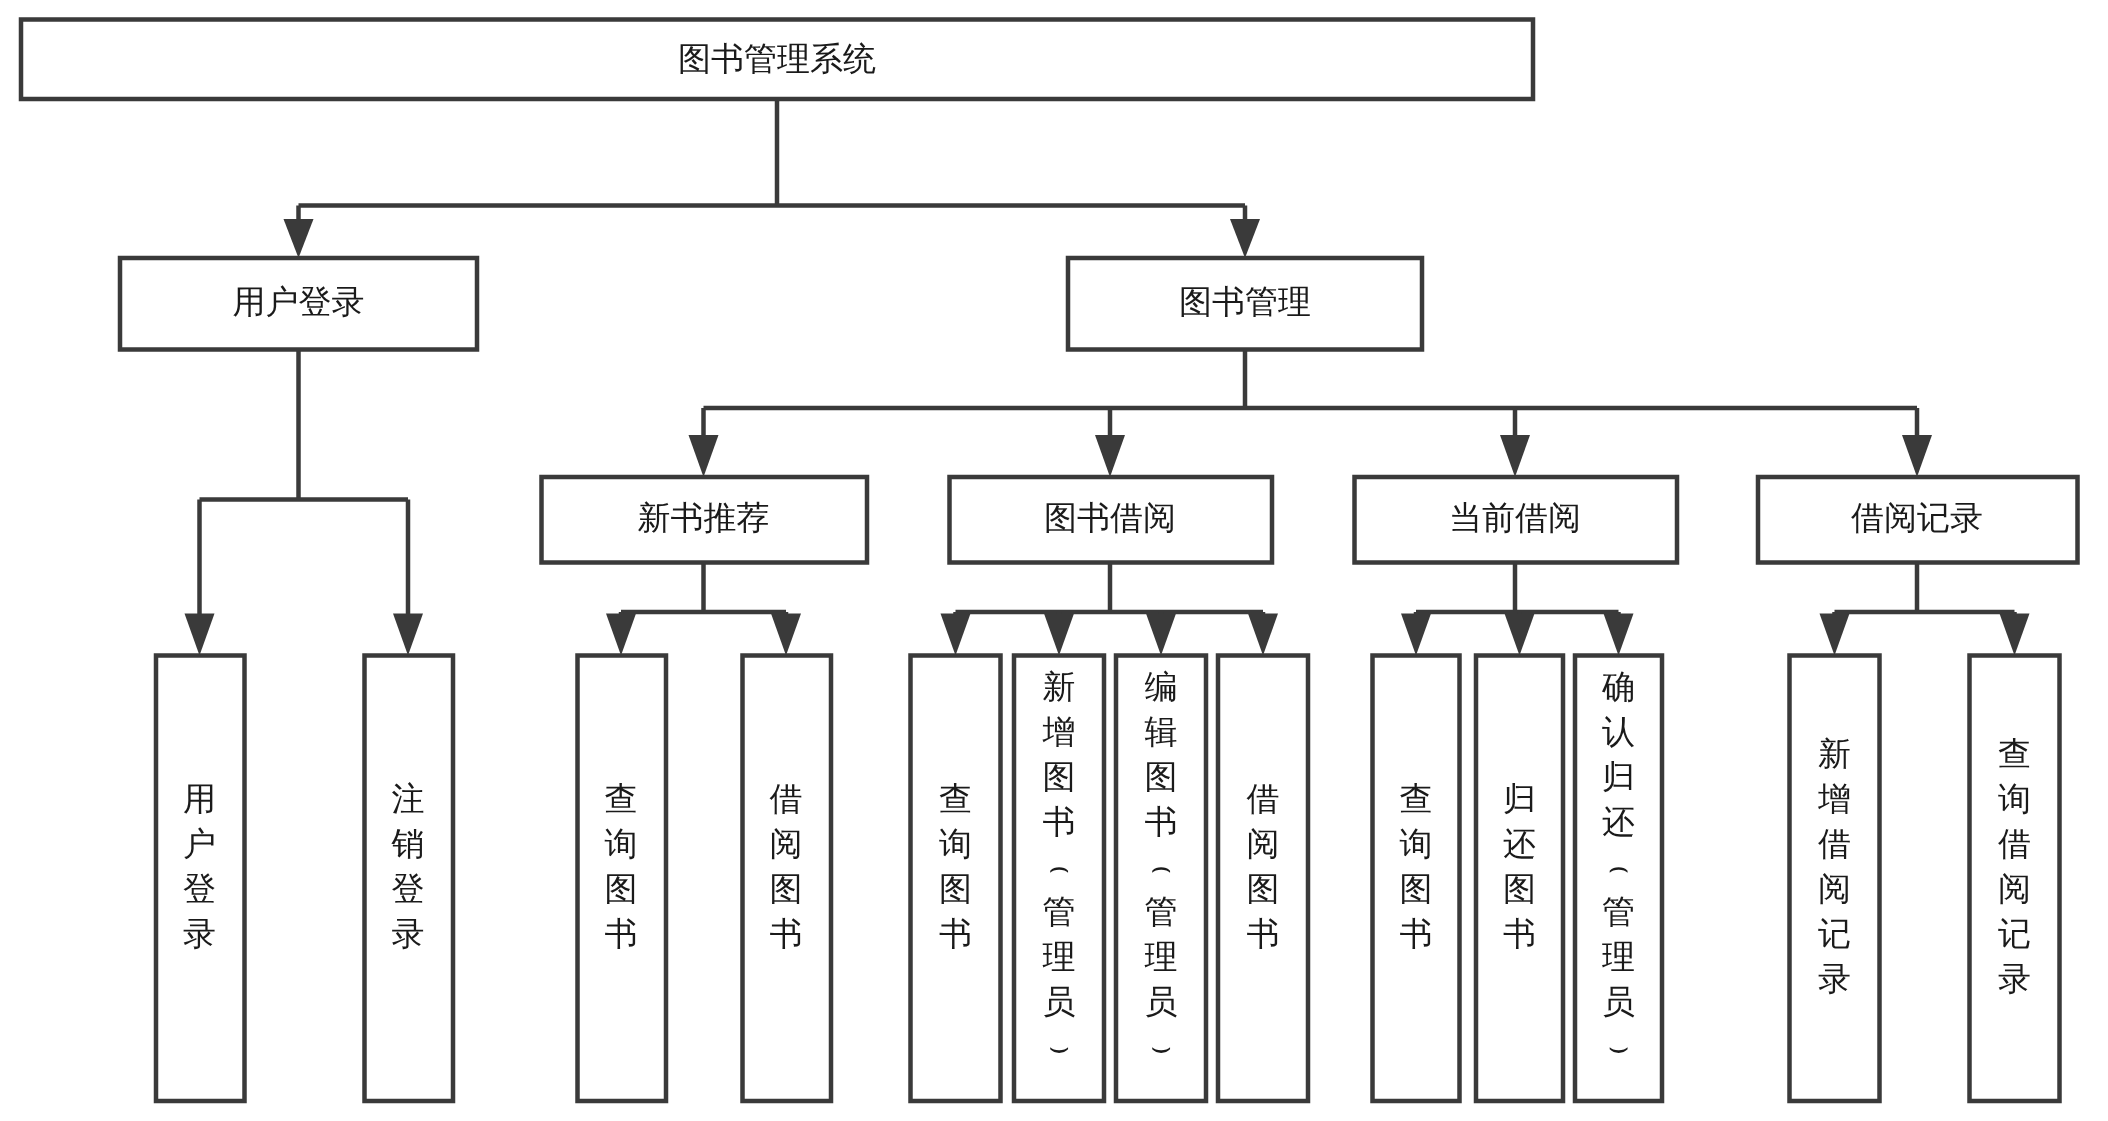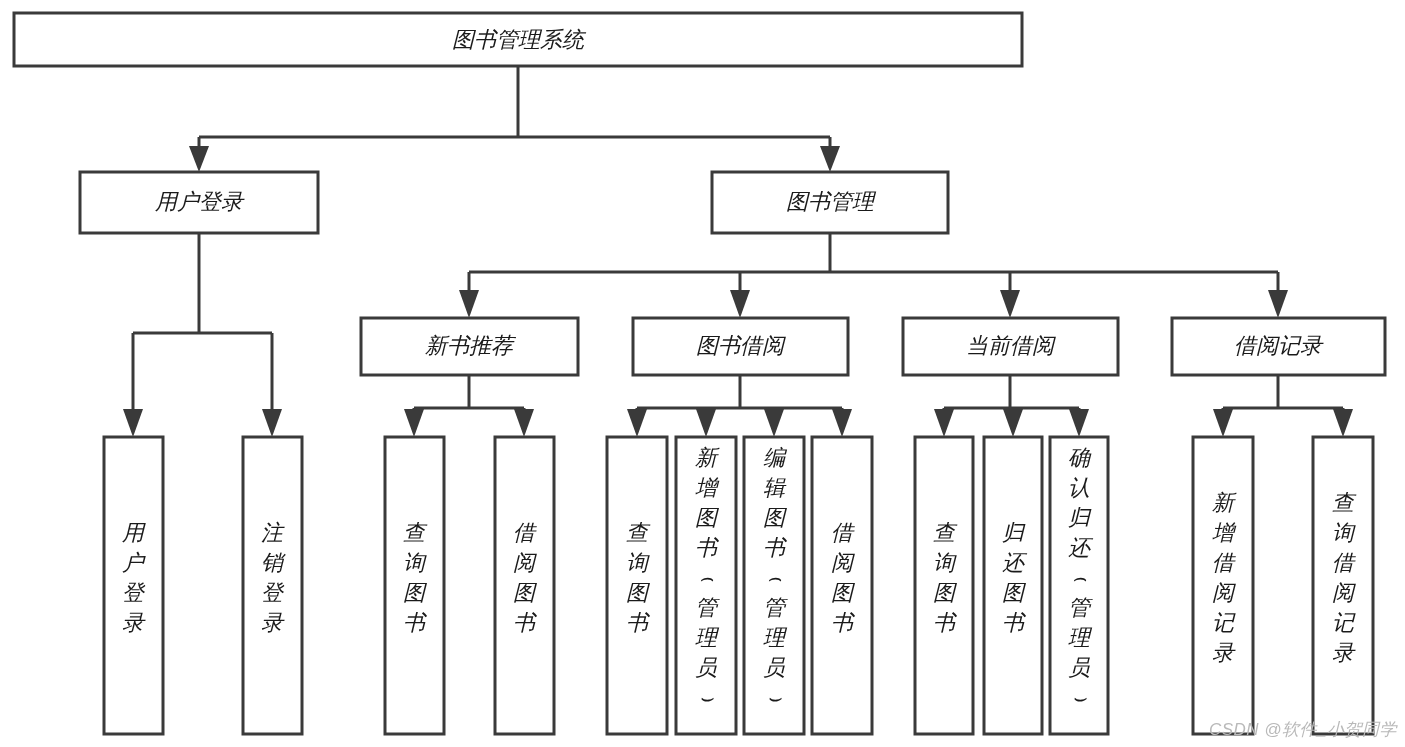--- a/index.html
+++ b/index.html
@@ -10,21 +10,20 @@
   }
   body {
     font-family: "Liberation Sans", "DejaVu Sans", sans-serif;
   }
   #diagram-root {
     position: relative;
     width: 1405px;
     height: 747px;
     background: #ffffff;
     overflow: hidden;
-    font-style: italic;
   }
   svg#tree-svg {
     position: absolute;
     top: 0;
     left: 0;
     width: 1405px;
     height: 747px;
     display: block;
   }
   .node-rect {
@@ -238,14 +237,13 @@
       <rect class="node-rect" x="1193" y="437" width="60" height="297"></rect>
       <text class="node-label-vertical" x="1223" y="510"><tspan x="1223" dy="0">新</tspan><tspan x="1223" dy="30">增</tspan><tspan x="1223" dy="30">借</tspan><tspan x="1223" dy="30">阅</tspan><tspan x="1223" dy="30">记</tspan><tspan x="1223" dy="30">录</tspan></text>
     </g>
     <g>
       <rect class="node-rect" x="1313" y="437" width="60" height="297"></rect>
       <text class="node-label-vertical" x="1343" y="510"><tspan x="1343" dy="0">查</tspan><tspan x="1343" dy="30">询</tspan><tspan x="1343" dy="30">借</tspan><tspan x="1343" dy="30">阅</tspan><tspan x="1343" dy="30">记</tspan><tspan x="1343" dy="30">录</tspan></text>
     </g>
 
   </svg>
 
-  <div class="watermark">CSDN @软件_小贺同学</div>
 </div>
 
 </body></html>

